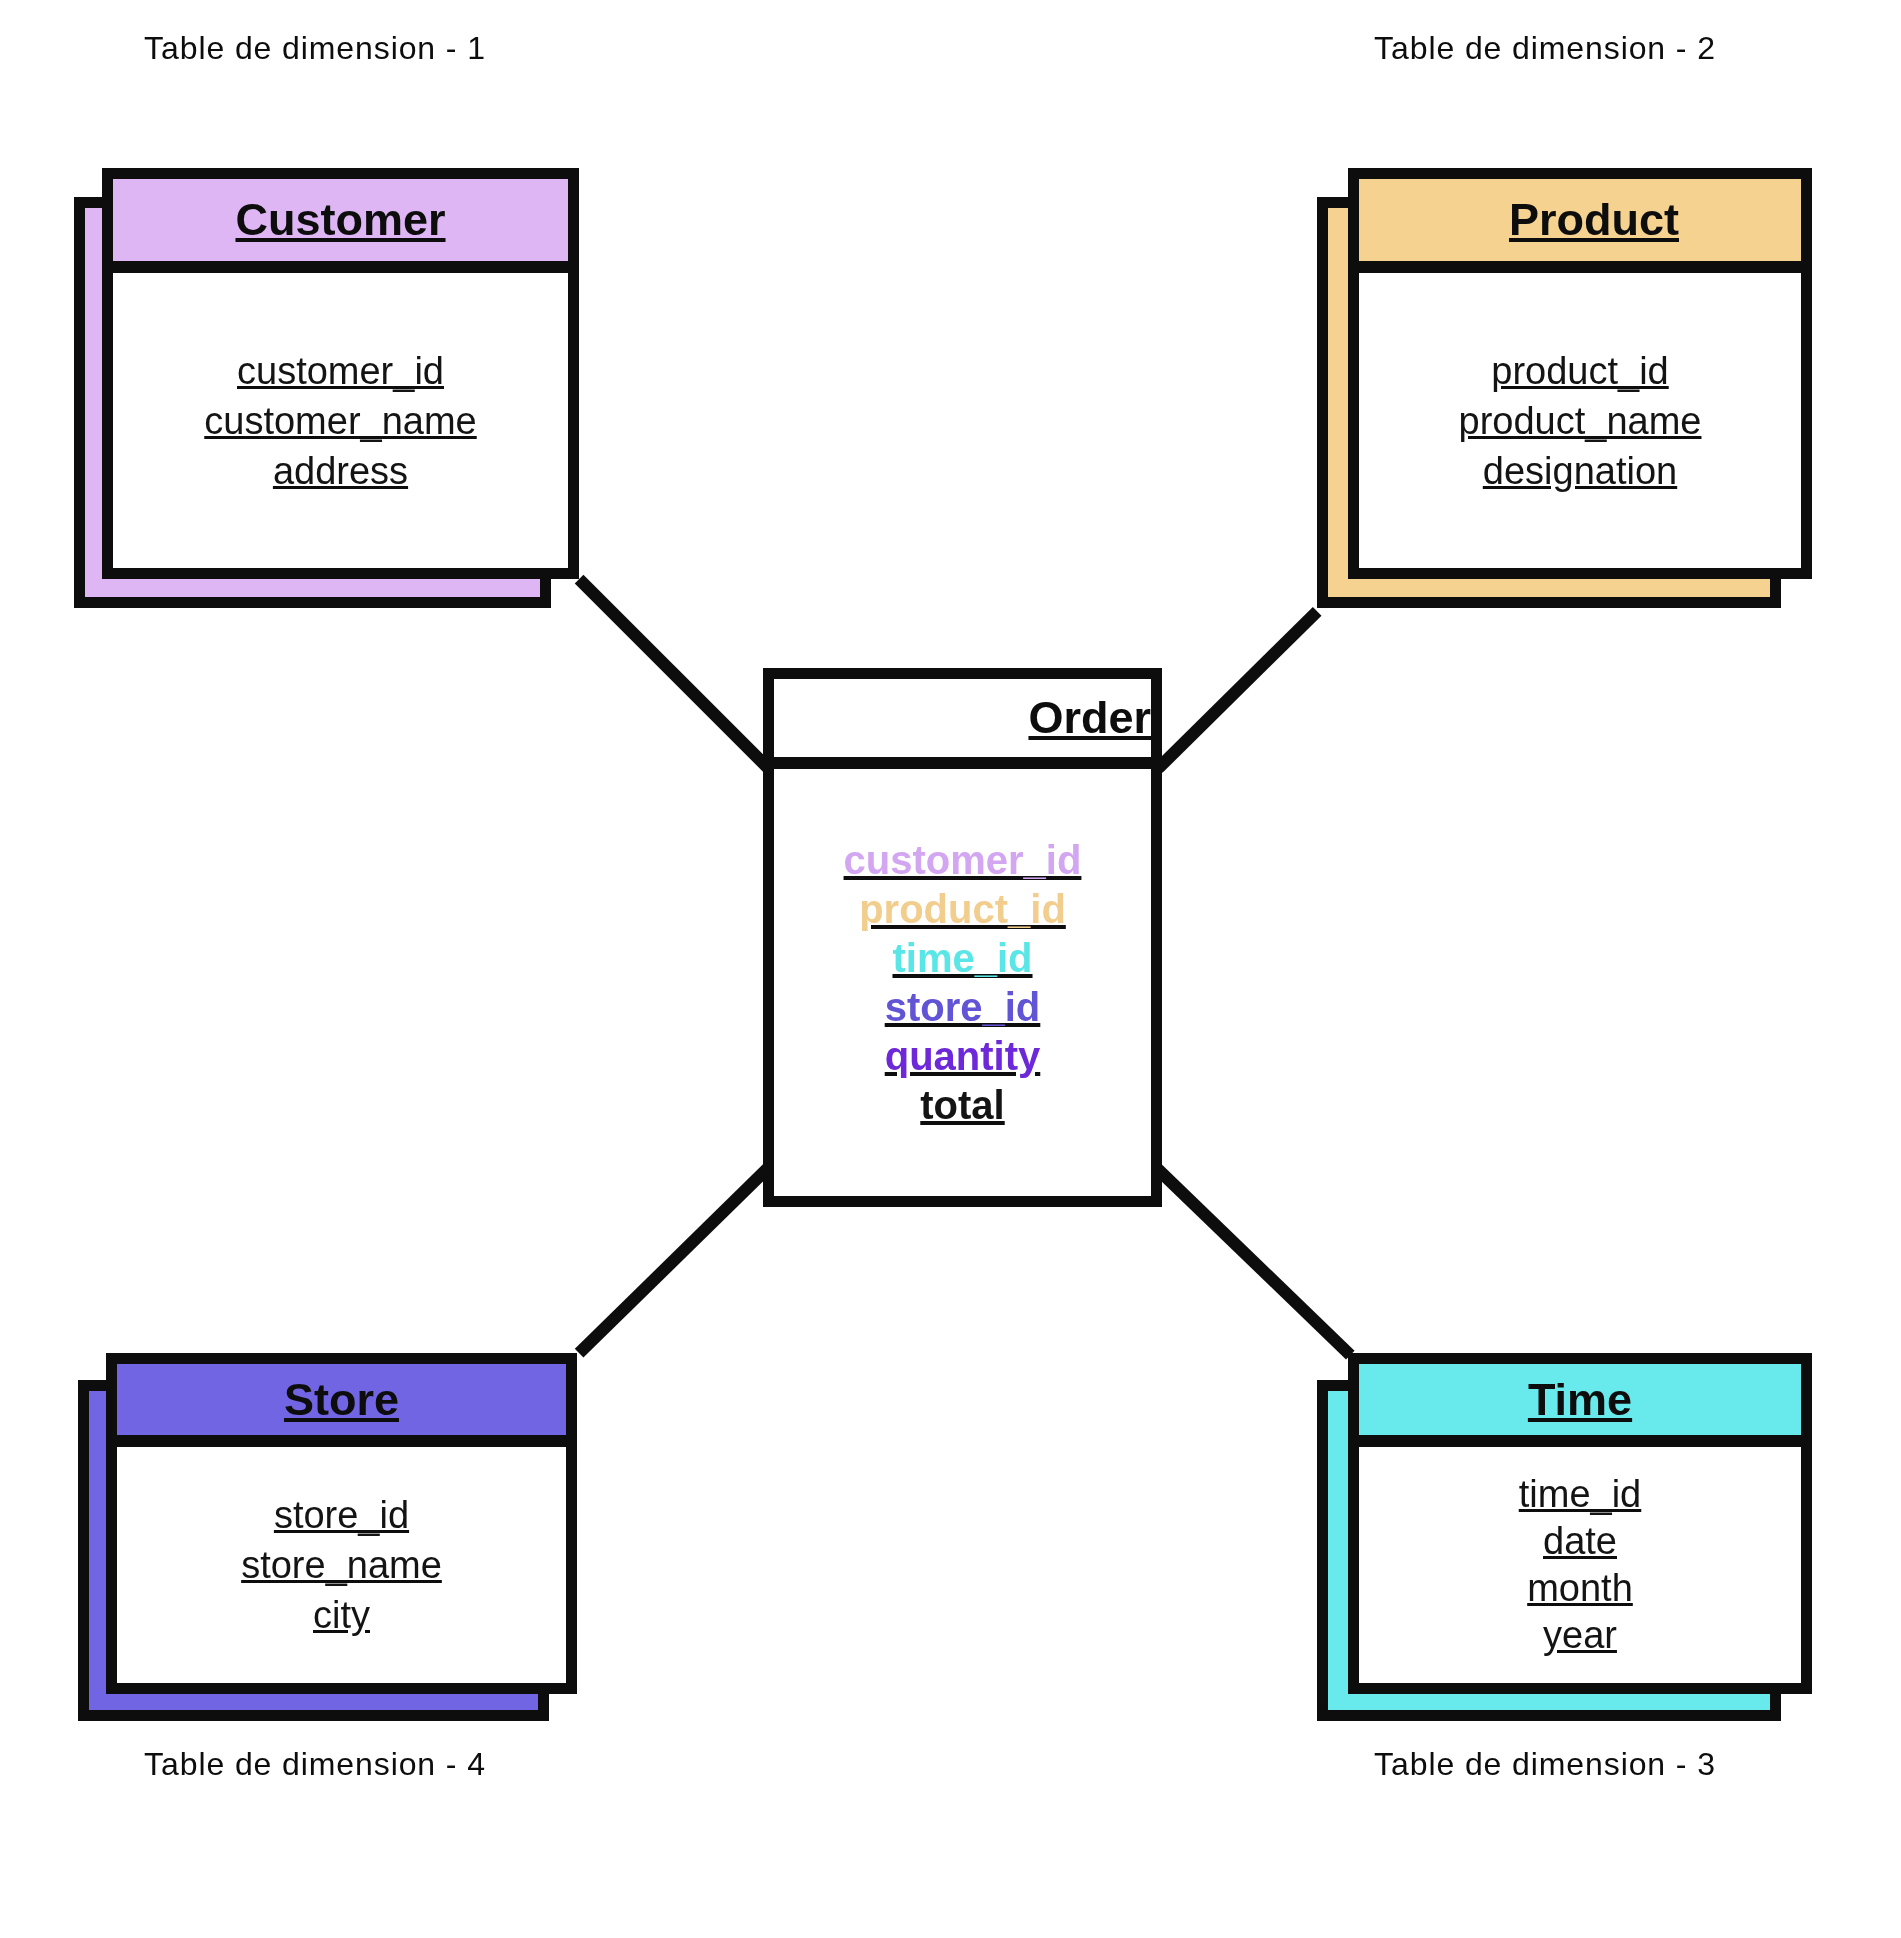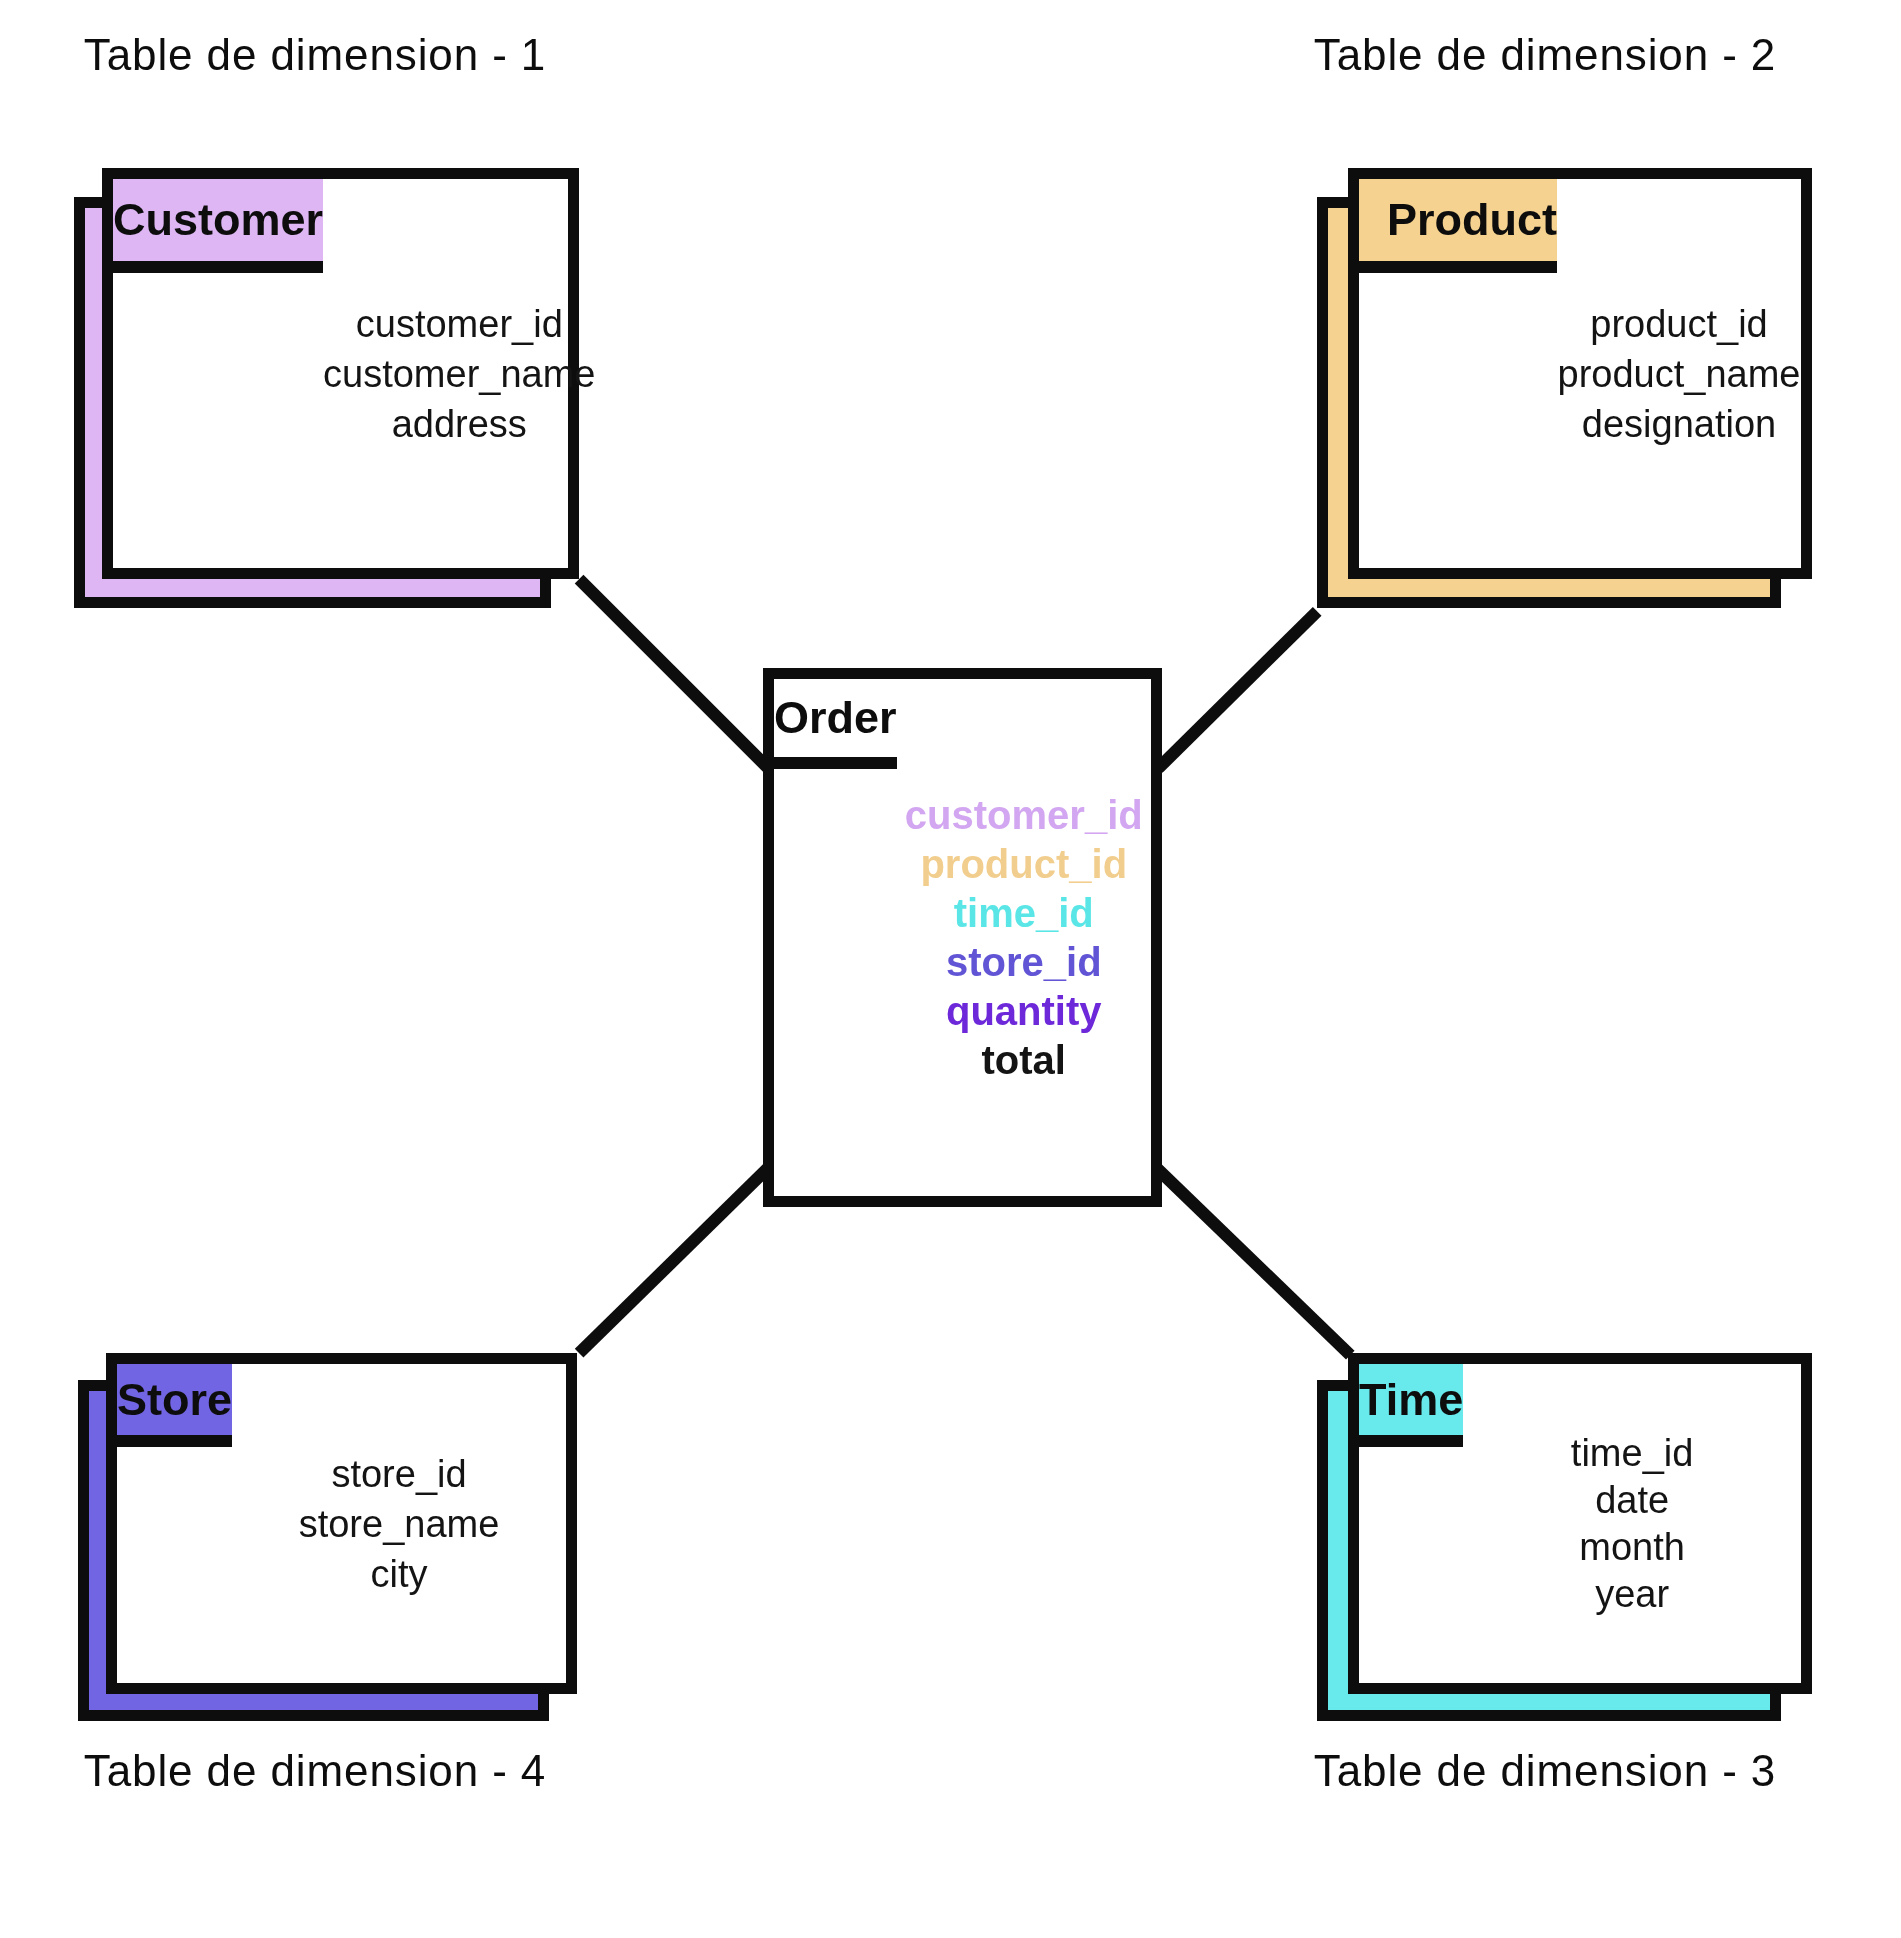--- a/index.html
+++ b/index.html
@@ -2,36 +2,36 @@
 <html style="font-size:15px"><head>
 <meta charset="utf-8">
 <style>
   html,body{margin:0;padding:0;background:#ffffff;}
   #canvas{
     position:relative;width:1901px;height:1938px;background:#ffffff;overflow:hidden;
     font-family:"Liberation Sans",sans-serif;color:#0d0d0d;
   }
   #connectors{position:absolute;left:0;top:0;width:1901px;height:1938px;}
   .label{
-    position:absolute;text-align:center;font-size:44px;letter-spacing:0.9px;color:#0d0d0d;
+    position:absolute;text-align:center;font-size:32px;letter-spacing:0.9px;color:#0d0d0d;
     white-space:nowrap;
   }
   .lbl-dim1{left:69px;top:30px;width:492px;}
   .lbl-dim2{left:1299px;top:30px;width:492px;}
   .lbl-dim4{left:69px;top:1746px;width:492px;}
   .lbl-dim3{left:1299px;top:1746px;width:492px;}
   .lbl-fact{left:726px;top:556px;width:473px;}
   .shadow{position:absolute;box-sizing:border-box;border:11.4px solid #0d0d0d;}
   .sh-customer{left:74px;top:197px;width:477px;height:411px;}
   .sh-product{left:1317px;top:197px;width:464px;height:411px;}
   .sh-store{left:78px;top:1380px;width:471px;height:341px;}
   .sh-time{left:1317px;top:1380px;width:464px;height:341px;}
   .table{
     position:absolute;box-sizing:border-box;border:11.4px solid #0d0d0d;background:#ffffff;
-    display:flex;flex-direction:row;
+    display:flex;flex-direction:column;text-decoration:underline;
   }
   .t-customer{left:102px;top:168px;width:477px;height:411px;}
   .t-product{left:1348px;top:168px;width:464px;height:411px;}
   .t-store{left:106px;top:1353px;width:471px;height:341px;}
   .t-time{left:1348px;top:1353px;width:464px;height:341px;}
   .t-order{left:763px;top:668px;width:399px;height:539px;}
   .thead{
     box-sizing:border-box;border-bottom:12.3px solid #0d0d0d;flex:0 0 auto;
     display:flex;align-items:center;justify-content:center;
     font-weight:bold;font-size:45px;color:#0d0d0d;

